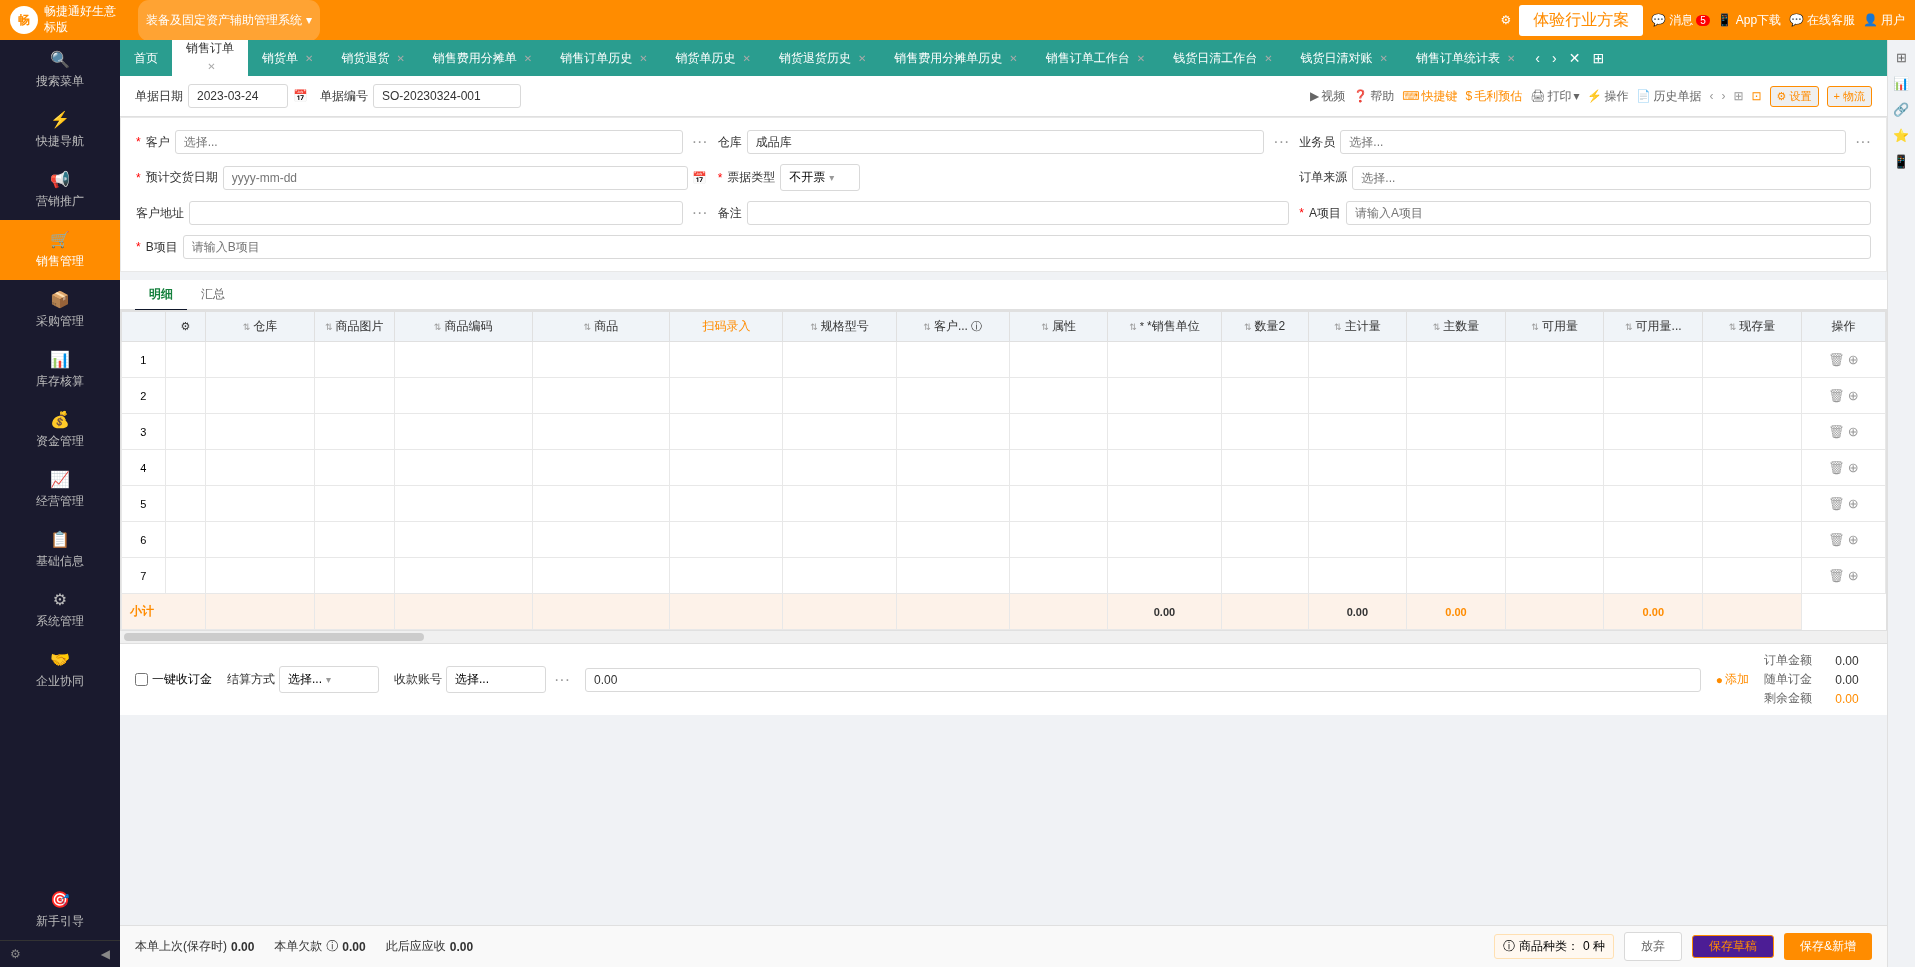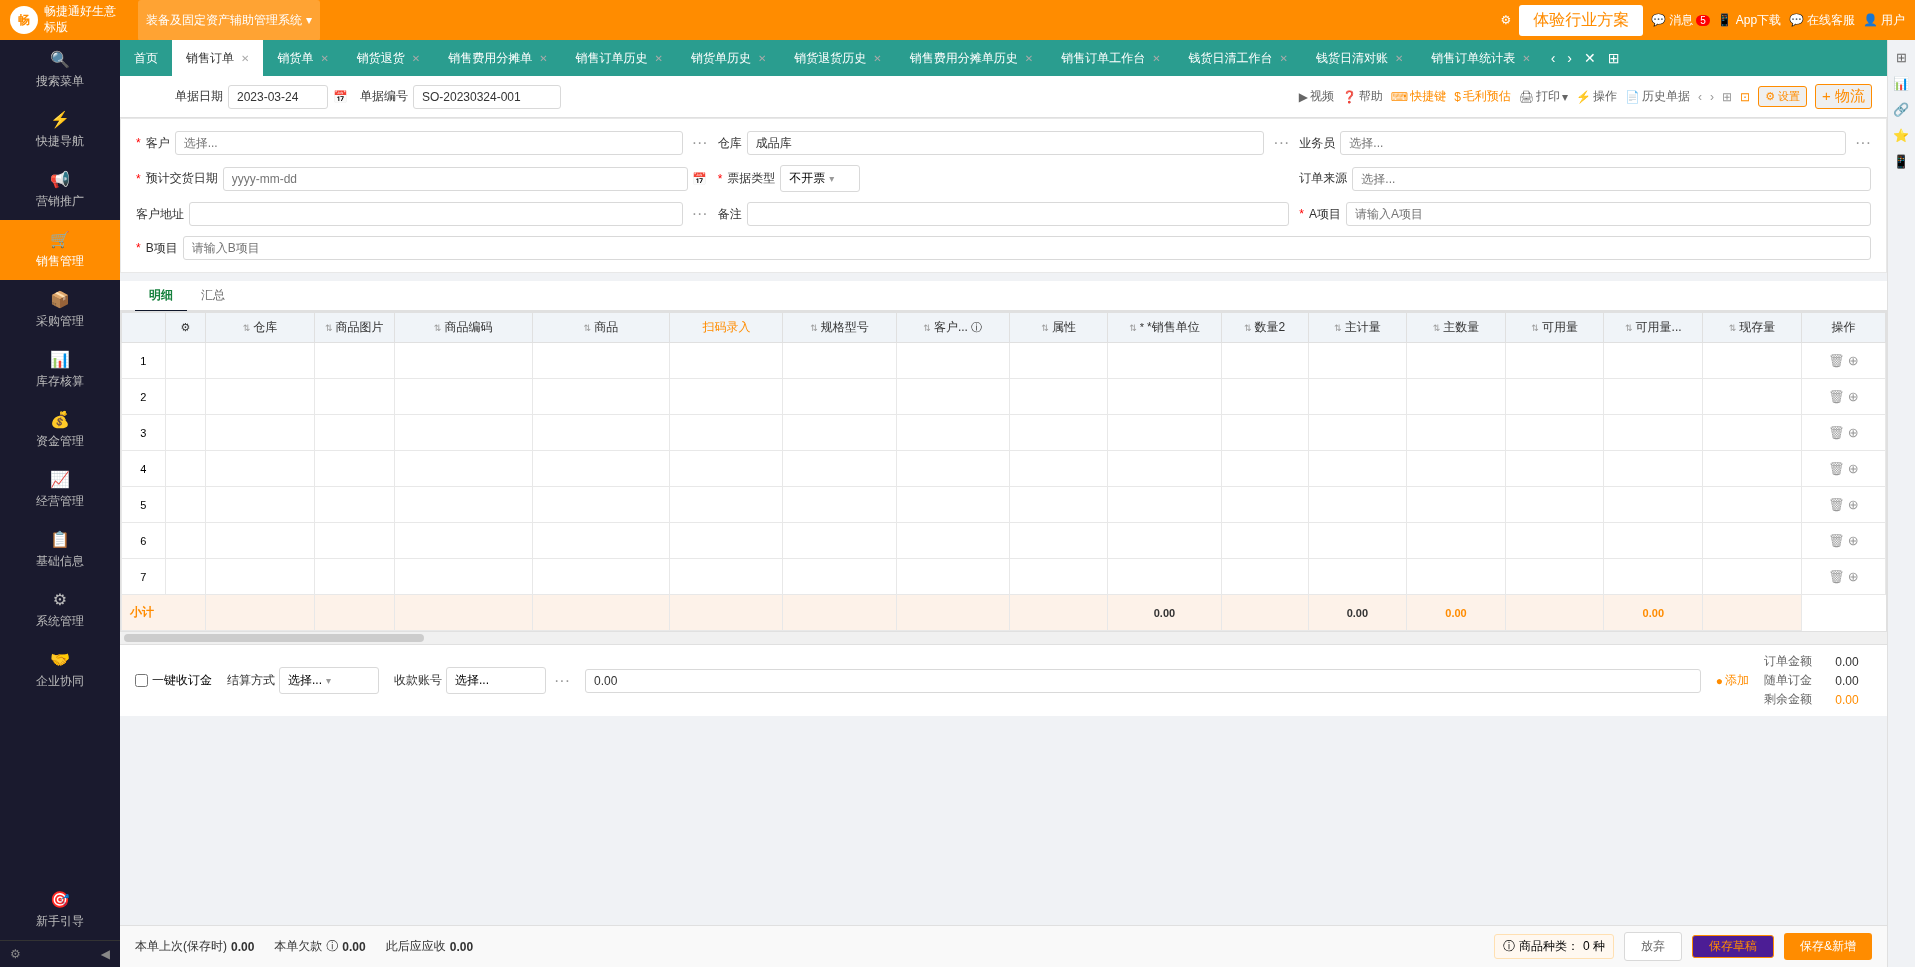--- a/index.html
+++ b/index.html
@@ -3,21 +3,21 @@
   <meta charset="utf-8">
   <style>
     * { box-sizing: border-box; margin: 0; padding: 0; font-family: 'Microsoft YaHei', Arial, sans-serif; font-size: 12px; }
     body { background: #f0f2f5; display: flex; flex-direction: column; height: 967px; overflow: hidden; }
 
     
     .top-bar { height: 40px; background: #ff8c00; display: flex; align-items: center; padding: 0 10px; gap: 8px; flex-shrink: 0; }
     .logo-area { display: flex; align-items: center; gap: 6px; width: 120px; }
     .logo-icon { width: 28px; height: 28px; background: #fff; border-radius: 50%; display: flex; align-items: center; justify-content: center; color: #ff8c00; font-weight: bold; font-size: 14px; }
     .logo-text { color: #fff; font-size: 11px; line-height: 1.3; }
-    .system-selector { background: #fff3; border: none; color: #fff; padding: 12px 8px; border-radius: 3px; display: flex; align-items: center; gap: 4px; font-size: 12px; cursor: pointer; }
+    .system-selector { background: #fff3; border: none; color: #fff; padding: 12px 8px; border-radius: 11px; display: flex; align-items: center; gap: 4px; font-size: 12px; cursor: pointer; }
     .top-actions { display: flex; align-items: center; gap: 8px; margin-left: auto; }
     .btn-solution { background: #fff; color: #ff8c00; border: none; padding: 5px 14px; border-radius: 3px; cursor: pointer; font-size: 16px; }
     .top-icon-btn { color: #fff; font-size: 12px; display: flex; align-items: center; gap: 3px; cursor: pointer; }
     .badge { background: #f00; color: #fff; border-radius: 8px; padding: 0 4px; font-size: 10px; }
 
     
     .main-layout { display: flex; flex: 1; overflow: hidden; }
 
     
     .sidebar { width: 120px; background: #1a1a2e; display: flex; flex-direction: column; flex-shrink: 0; }
@@ -25,21 +25,21 @@
     .sidebar-item.active { background: #ff8c00; color: #fff; }
     .sidebar-icon { font-size: 16px; }
     .sidebar-bottom { margin-top: auto; }
 
     
     .content-area { flex: 1; display: flex; flex-direction: column; overflow: hidden; }
 
     
     .tab-bar { background: #2a9d8f; display: flex; align-items: center; height: 36px; flex-shrink: 0; overflow: hidden; }
     .tab-item { padding: 0 14px; height: 36px; display: flex; align-items: center; color: #fff; cursor: pointer; white-space: nowrap; font-size: 12px; gap: 4px; }
-    .tab-item.active { background: #fff; color: #333; }
+    .tab-item.active { background: #fff; color: #333; flex-direction: column; }
     .tab-item .close-x { color: #aaa; margin-left: 3px; font-size: 10px; }
     .tab-nav-btn { color: #fff; padding: 0 6px; cursor: pointer; font-size: 14px; }
     .form-header-actions { margin-left: auto; display: flex; gap: 8px; align-items: center; }
     .header-action-btn { color: #666; font-size: 12px; cursor: pointer; display: flex; align-items: center; gap: 2px; }
 
     
     .form-section { background: #fff; border: 1px solid #e8e8e8; padding: 12px 15px; margin-bottom: 8px; }
     .form-row { display: flex; align-items: center; gap: 10px; margin-bottom: 10px; }
     .form-row:last-child { margin-bottom: 0; }
     .form-field { display: flex; align-items: center; gap: 5px; flex: 1; }
@@ -85,26 +85,26 @@
     .right-summary { margin-left: auto; display: flex; flex-direction: column; gap: 2px; text-align: center; }
     .summary-line { display: flex; gap: 10px; justify-content: flex-end; align-items: center; font-size: 12px; }
     .summary-label { color: #666; }
     .summary-value { color: #333; min-width: 50px; }
 
     
     .right-panel { width: 28px; background: #f0f2f5; border-left: 1px solid #e0e0e0; display: flex; flex-direction: column; align-items: center; padding-top: 5px; gap: 2px; }
     .right-panel-icon { width: 24px; height: 24px; display: flex; align-items: center; justify-content: center; color: #666; cursor: pointer; border-radius: 3px; font-size: 13px; }
 
     .header-row { background: #fff; padding: 8px 15px; border-bottom: 1px solid #e0e0e0; display: flex; align-items: center; gap: 12px; flex-shrink: 0; }
-    .date-field { display: flex; align-items: center; gap: 5px; margin-left: 40px; }
+    .date-field { display: flex; align-items: center; gap: 5px; }
     .doc-field { display: flex; align-items: center; gap: 5px; }
 
     .orange-text { color: #ff8c00; }
     .settings-btn { color: #ff8c00; font-size: 11px; border: 1px solid #ff8c00; padding: 2px 6px; border-radius: 3px; cursor: pointer; }
-    .add-row-btn { color: #ff8c00; font-size: 15px; border: 1px solid #ff8c00; padding: 2px 6px; border-radius: 3px; cursor: pointer; }
+    .add-row-btn { color: #ff8c00; font-size: 11px; border: 1px solid #ff8c00; padding: 2px 6px; border-radius: 3px; cursor: pointer; }
 
     .ops-icons { display: flex; gap: 3px; justify-content: center; }
     .op-icon { color: #999; cursor: pointer; font-size: 13px; }
 
     .product-count { background: #fff8f0; border: 1px solid #ffe0b2; padding: 3px 8px; border-radius: 3px; display: flex; align-items: center; gap: 4px; }
   </style>
 </head>
 <body>
 
 <div class="top-bar">

